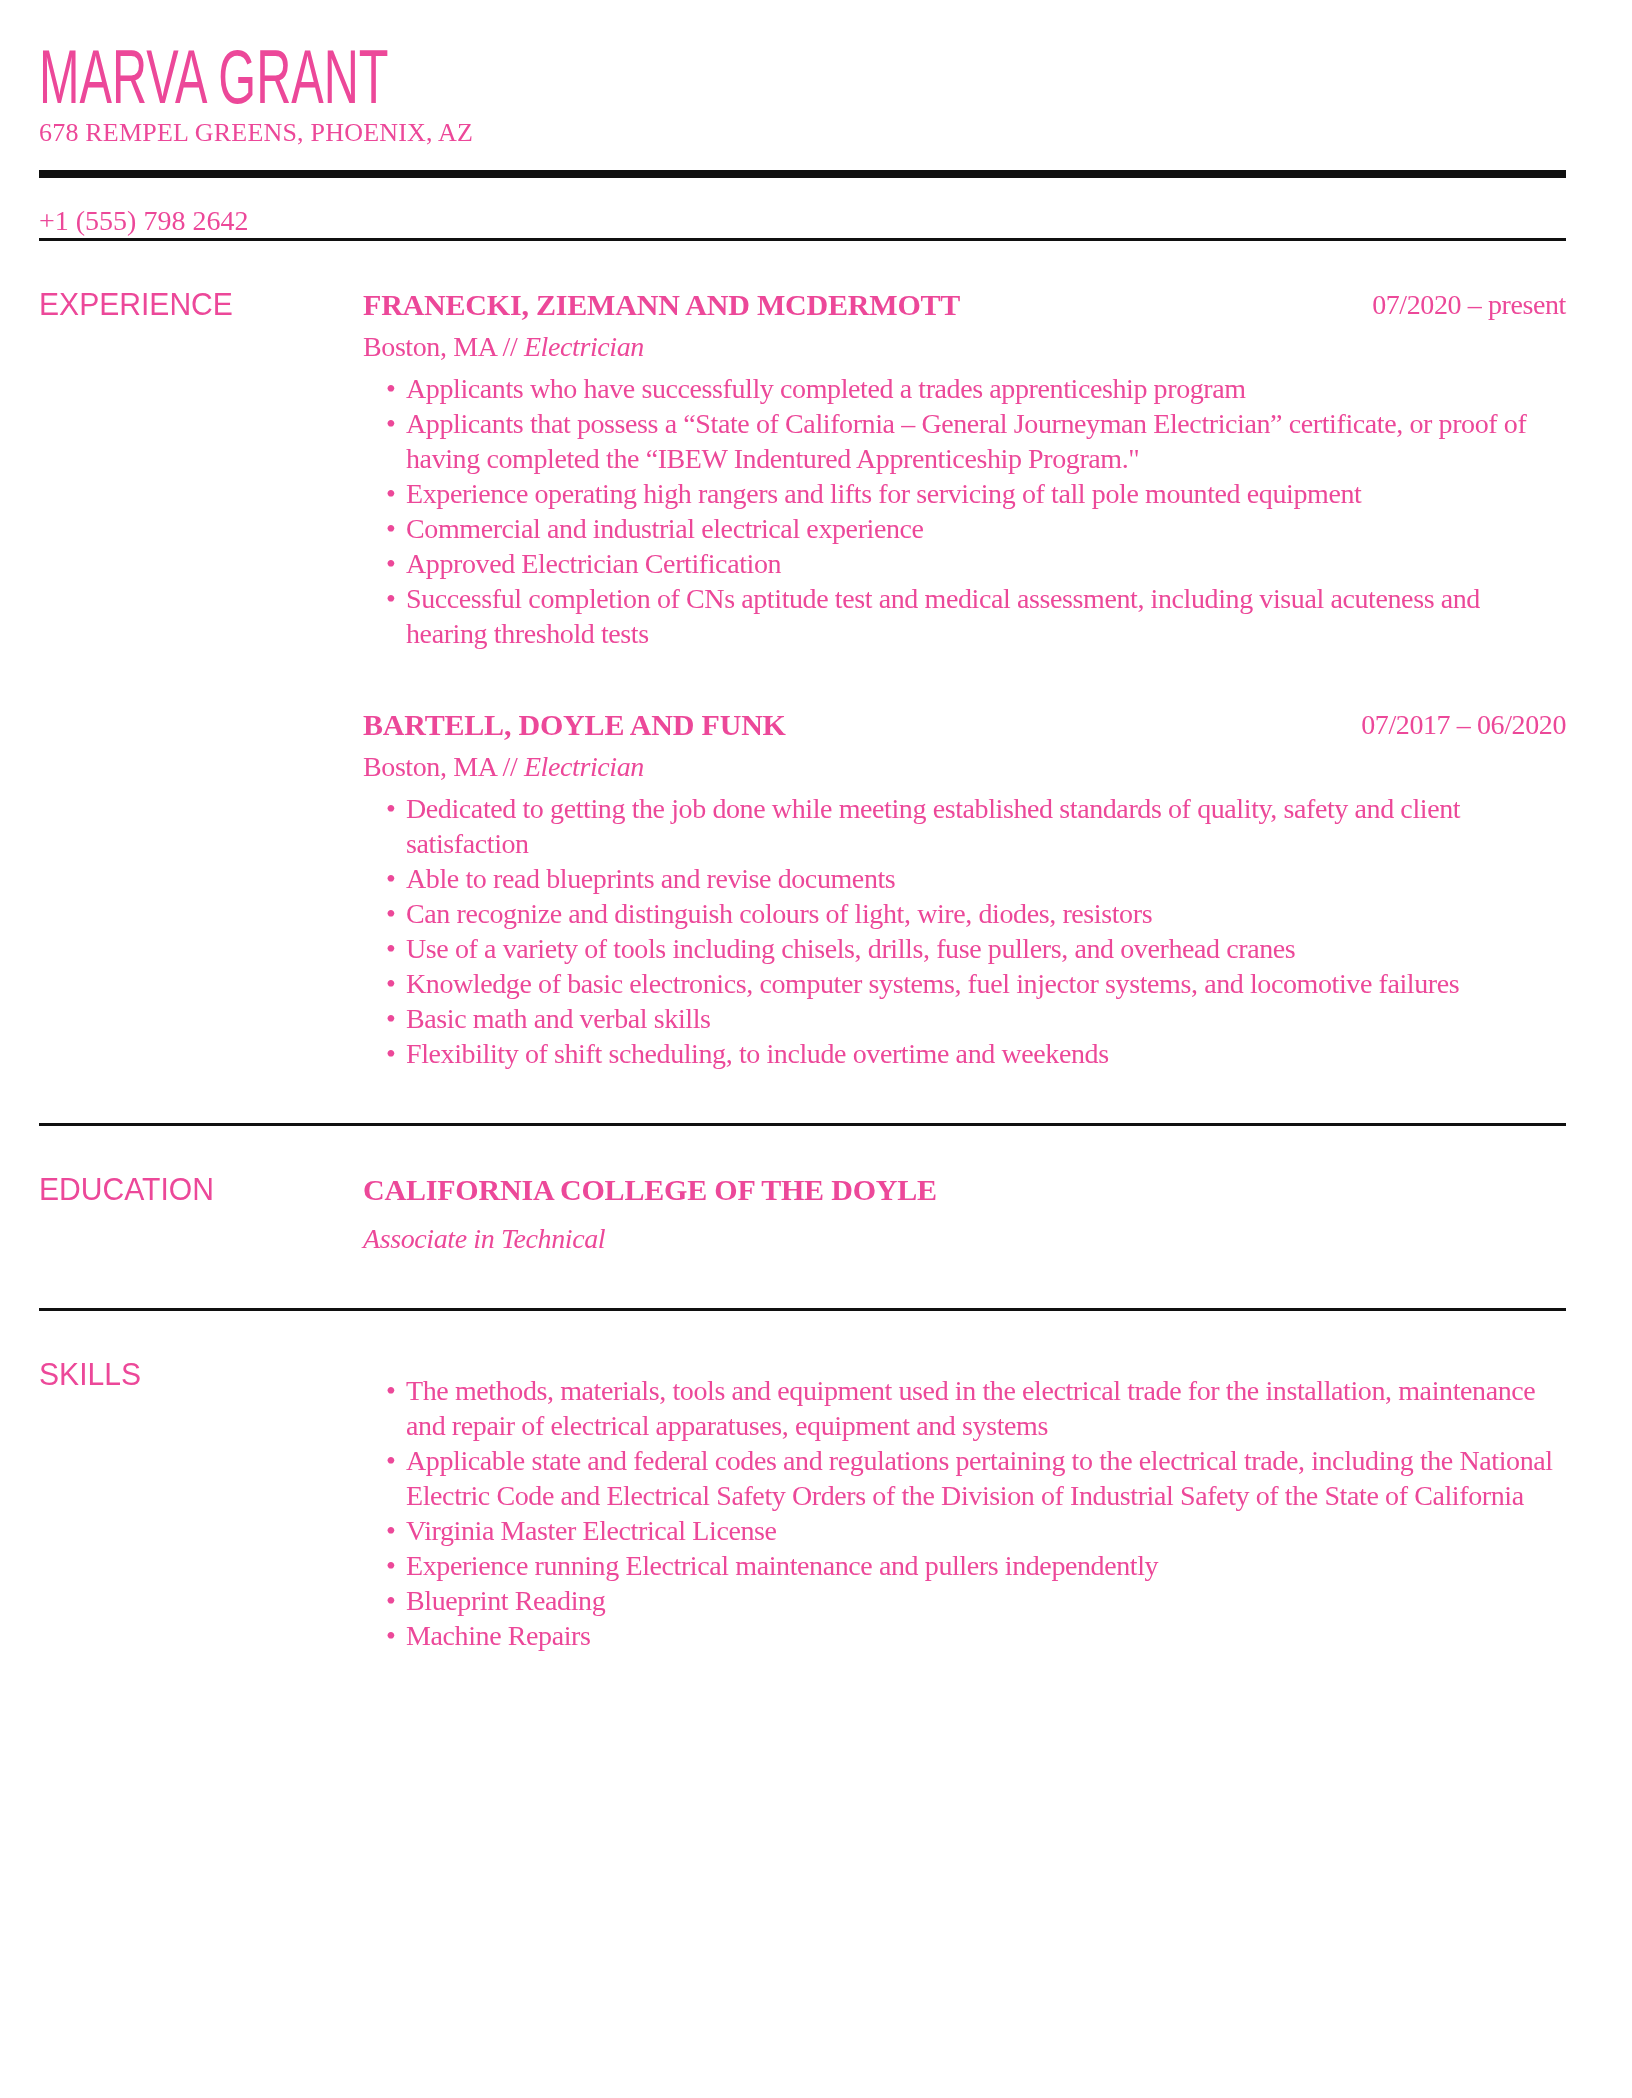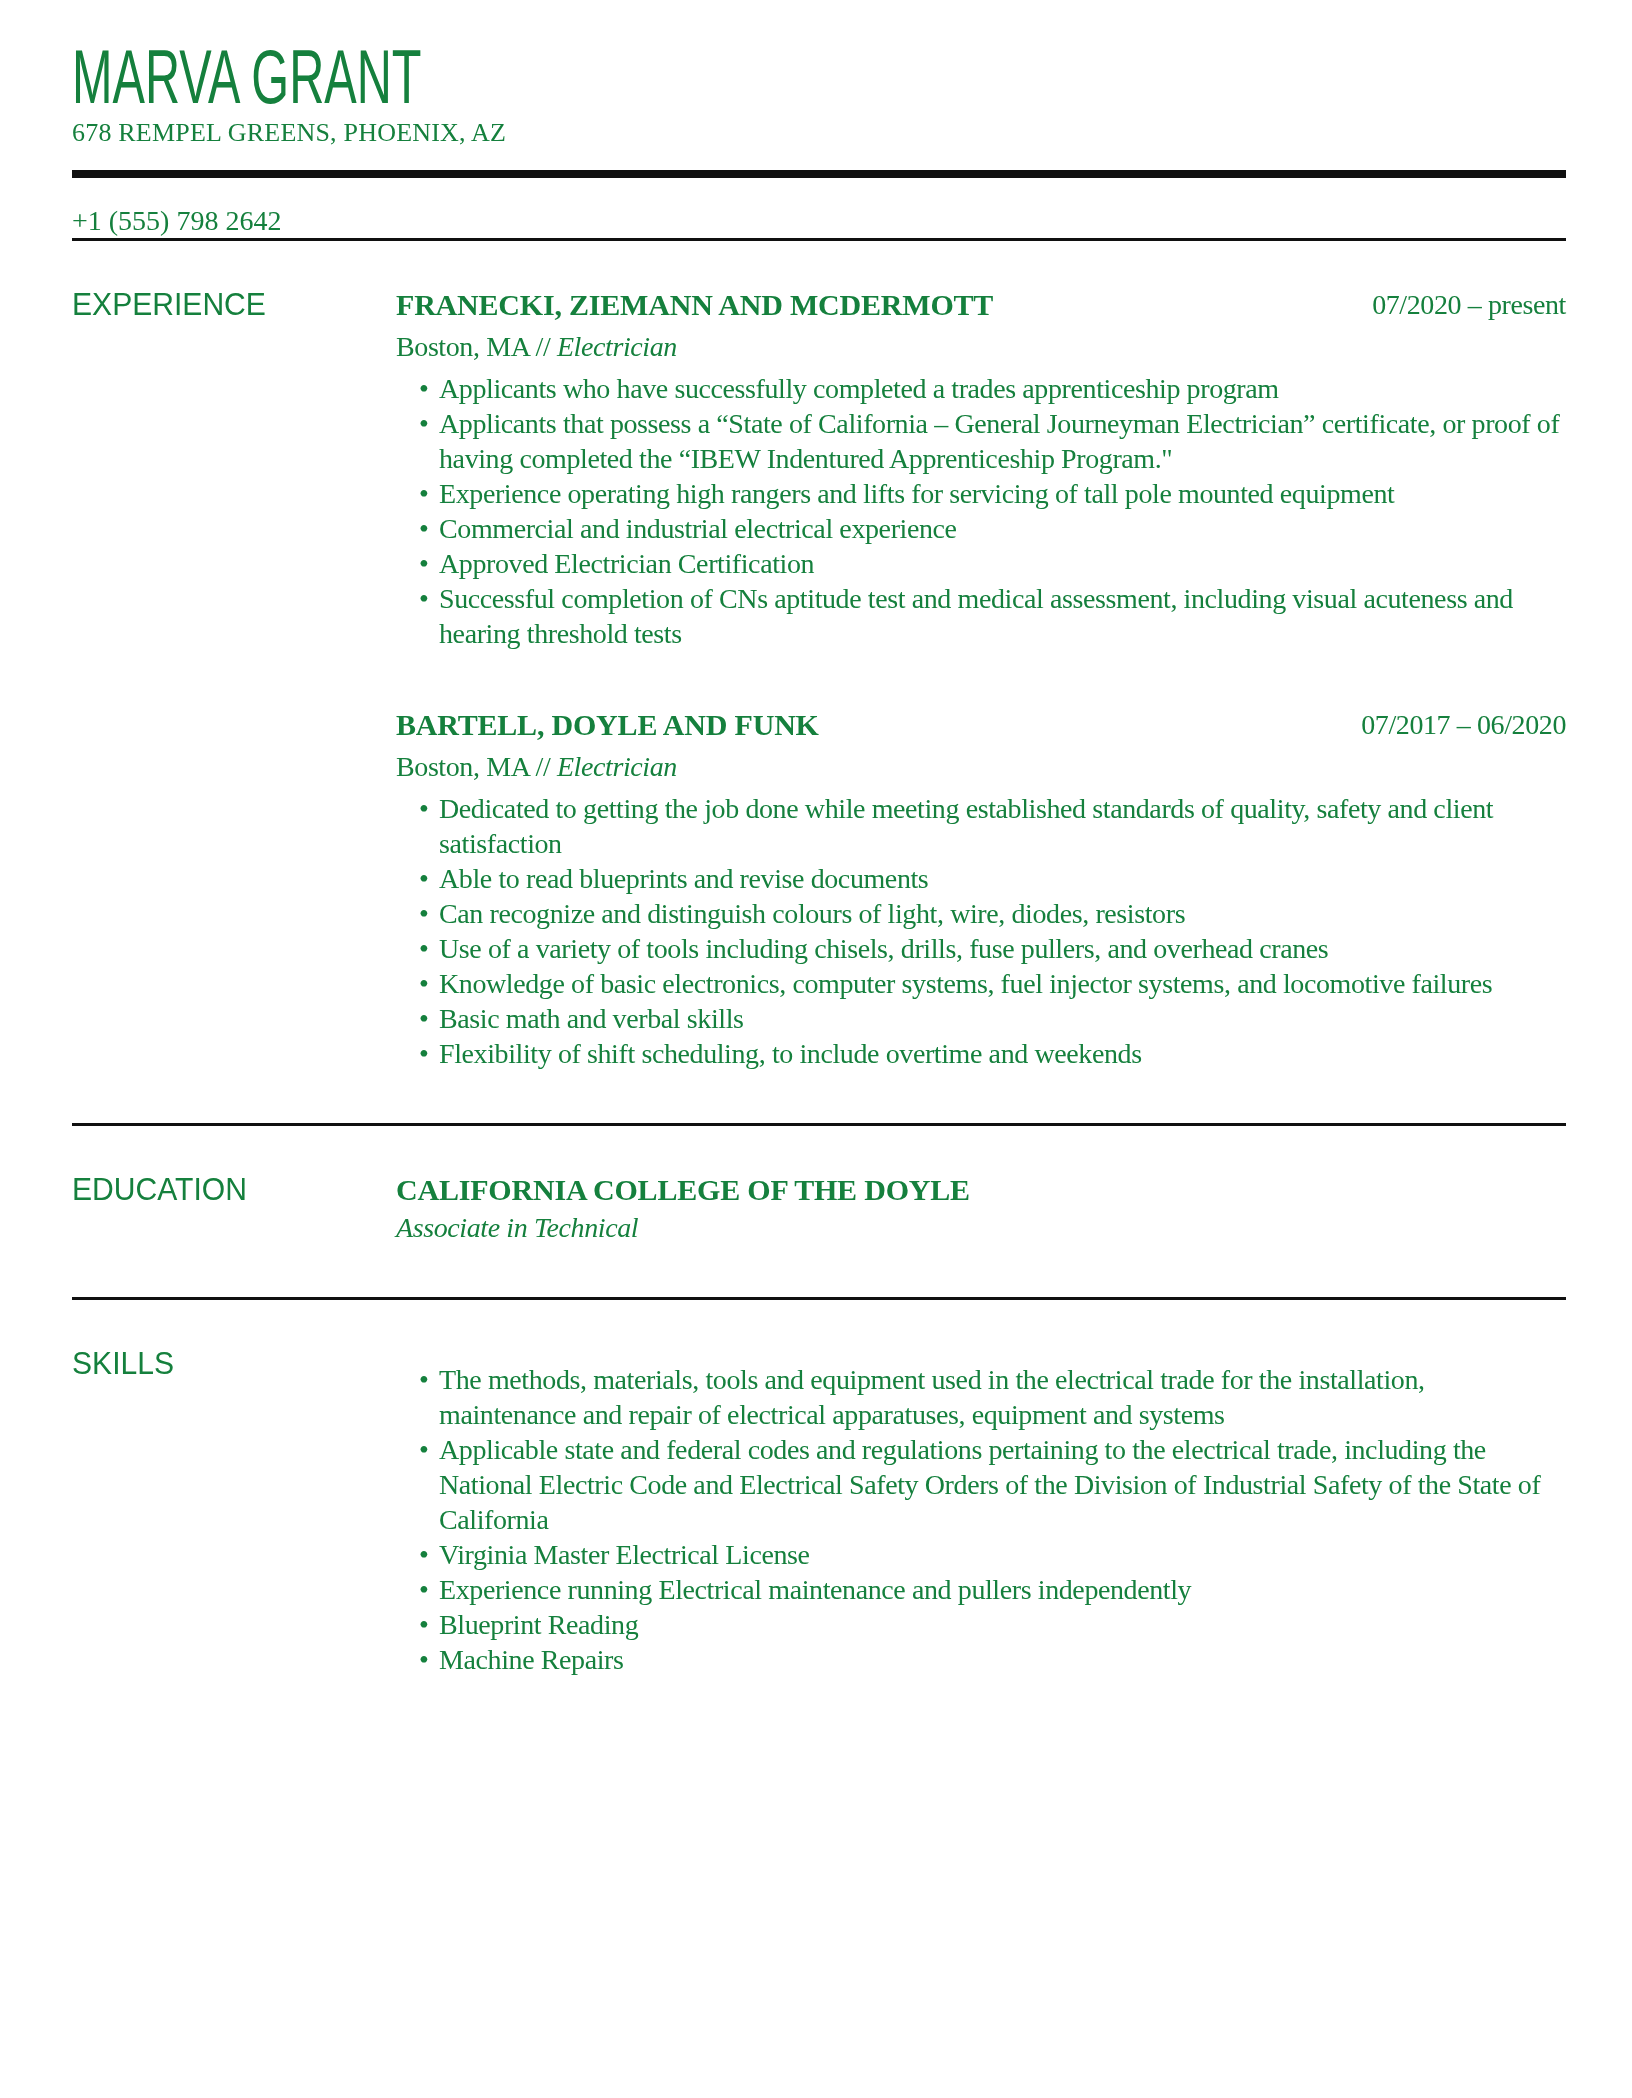--- a/index.html
+++ b/index.html
@@ -4,22 +4,22 @@
 <style>
   * { box-sizing: border-box; }
   html, body { margin: 0; padding: 0; background: #ffffff; }
 
   .page {
     position: relative;
     width: 1632px;
     height: 2098px;
     margin: 0 auto;
     background: #ffffff;
-    padding: 40px 66px 0 72px;
-    color: #15803d;
+    padding: 40px 66px 0 39px;
+    color: #ec4899;
     font-family: "Liberation Serif", serif;
     overflow: hidden;
   }
 
   
   .name {
     margin: 0;
     font-family: "Liberation Sans", sans-serif;
     font-weight: 400;
     font-size: 76px;
@@ -89,21 +89,21 @@
   .bullets li::before {
     content: "\2022";
     position: absolute;
     left: 23px;
     top: 0;
   }
   .bullets--flush { margin-top: 16px; }
 
   .job + .job { margin-top: 56px; }
 
-  .degree { margin-top: 3px; font-style: italic; }
+  .degree { margin-top: 14px; font-style: italic; }
 </style>
 </head>
 <body>
 
 <div class="page">
 
   <header>
     <h1 class="name">MARVA GRANT</h1>
     <div class="address">678 REMPEL GREENS, PHOENIX, AZ</div>
   </header>

